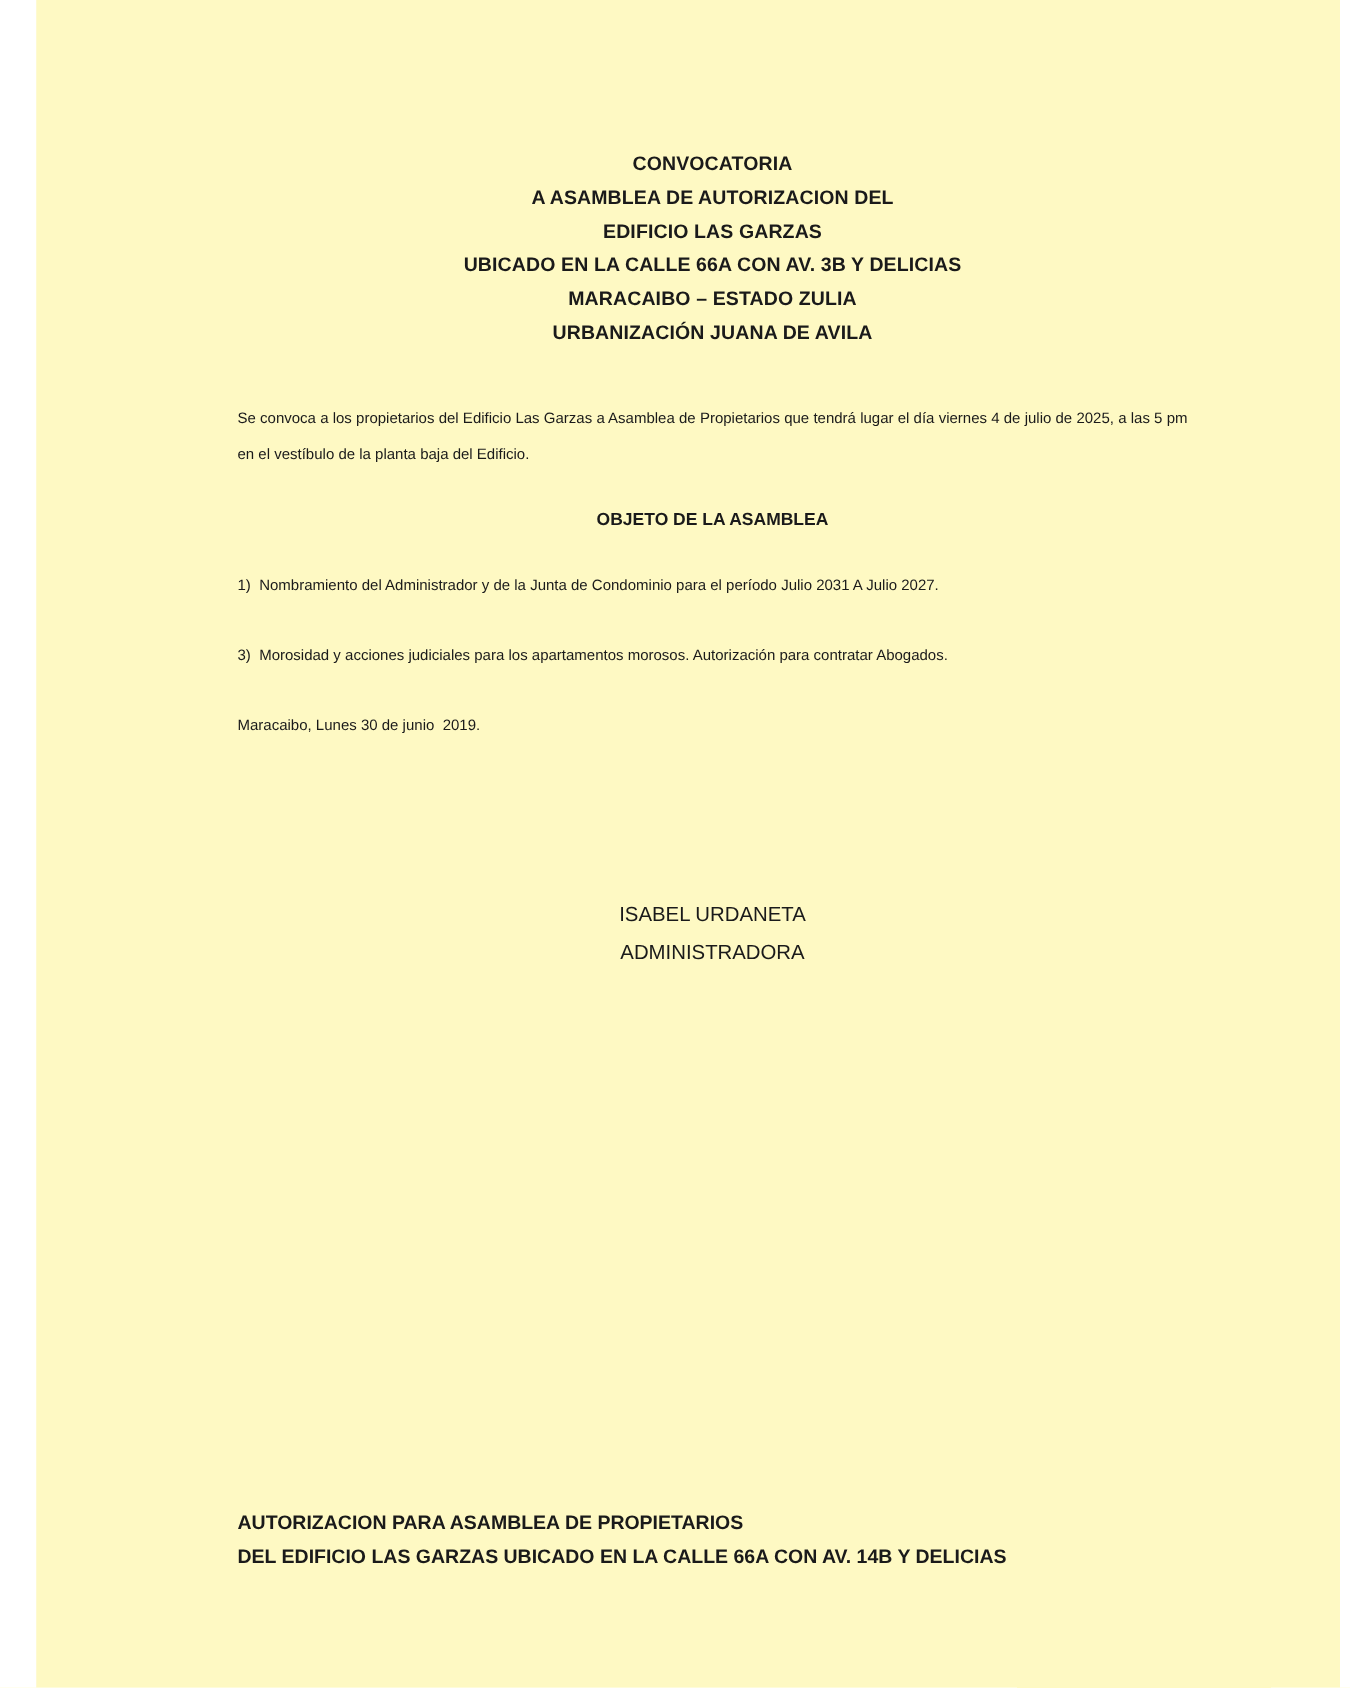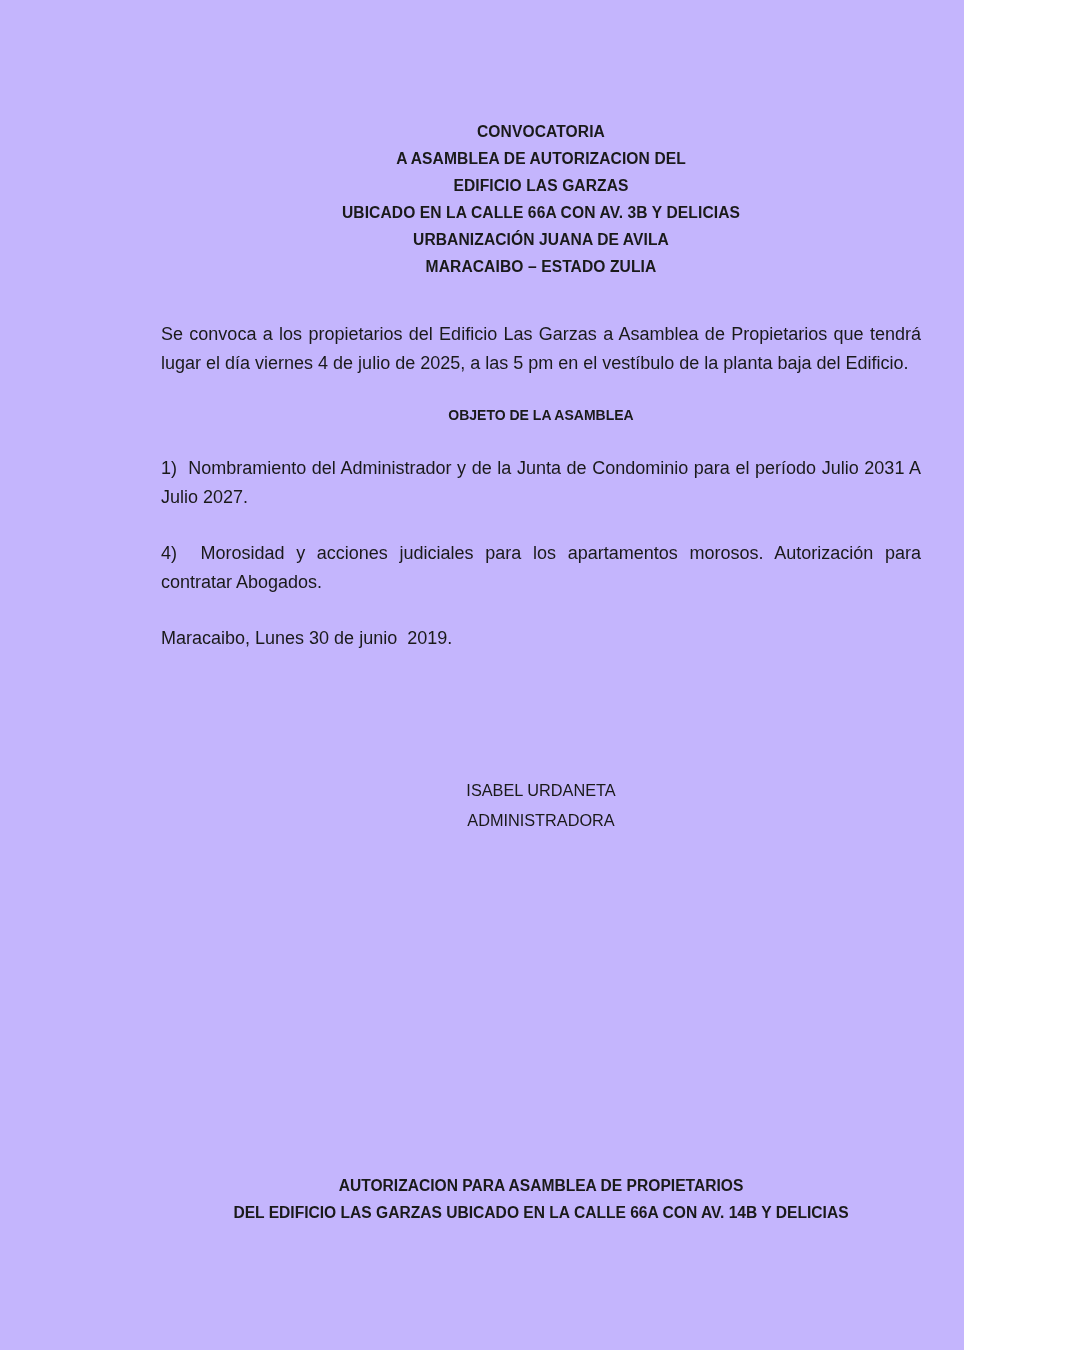--- a/index.html
+++ b/index.html
@@ -11,24 +11,25 @@
   body {
     width: 1080px;
     height: 1350px;
     font-family: "Liberation Sans", sans-serif;
     color: #1a1a1a;
     -webkit-font-smoothing: antialiased;
     overflow: hidden;
   }
   .page {
     position: relative;
-    width: 964px;
+    width: 1043px;
     height: 1350px;
-    background: #c4b5fd;
+    background: #fef9c3;
     box-sizing: border-box;
+    margin-left: 29px;
   }
   .content {
     position: absolute;
     left: 161px;
     top: 0;
     width: 760px;
   }
 
   
   .doc-heading {
@@ -41,21 +42,21 @@
     font-size: 15.6px;
     font-weight: bold;
     line-height: 27px;
     letter-spacing: 0.1px;
     white-space: pre;
   }
 
   
   .para {
     margin: 0;
-    font-size: 18px;
+    font-size: 12px;
     line-height: 29px;
     text-align: justify;
     white-space: pre-wrap;
   }
   .para-intro {
     margin-top: 40px;
   }
   .section-title {
     margin: 0;
     padding-top: 24px;
@@ -87,23 +88,22 @@
     font-size: 16.3px;
     font-weight: normal;
     line-height: 30px;
     white-space: pre;
   }
 
   
   .footer-block {
     position: absolute;
     left: 161px;
-    top: 1172px;
+    top: 1205px;
     width: 760px;
-    text-align: center;
   }
   .footer-block .fline {
     display: block;
     font-size: 15.6px;
     font-weight: bold;
     line-height: 27px;
     white-space: pre;
   }
 </style>
 </head>
@@ -111,31 +111,31 @@
 
 <div class="page">
 
   <div class="content">
 
     <div class="doc-heading">
       <span class="hline">CONVOCATORIA</span>
       <span class="hline">A ASAMBLEA DE AUTORIZACION DEL</span>
       <span class="hline">EDIFICIO LAS GARZAS</span>
       <span class="hline">UBICADO EN LA CALLE 66A CON AV. 3B Y DELICIAS</span>
+      <span class="hline">MARACAIBO – ESTADO ZULIA</span>
       <span class="hline">URBANIZACIÓN JUANA DE AVILA</span>
-      <span class="hline">MARACAIBO – ESTADO ZULIA</span>
     </div>
 
     <p class="para para-intro">Se convoca a los propietarios del Edificio Las Garzas a Asamblea de Propietarios que tendrá lugar el día viernes 4 de julio de 2025, a las 5 pm en el vestíbulo de la planta baja del Edificio.</p>
 
     <div class="section-title">OBJETO DE LA ASAMBLEA</div>
 
     <p class="para para-item1">1)  Nombramiento del Administrador y de la Junta de Condominio para el período Julio 2031 A Julio 2027.</p>
 
-    <p class="para para-item2">4)  Morosidad y acciones judiciales para los apartamentos morosos. Autorización para contratar Abogados.</p>
+    <p class="para para-item2">3)  Morosidad y acciones judiciales para los apartamentos morosos. Autorización para contratar Abogados.</p>
 
     <p class="para para-date">Maracaibo, Lunes 30 de junio  2019.</p>
 
     <div class="signature">
       <span class="sline">ISABEL URDANETA</span>
       <span class="sline">ADMINISTRADORA</span>
     </div>
 
   </div>
 

